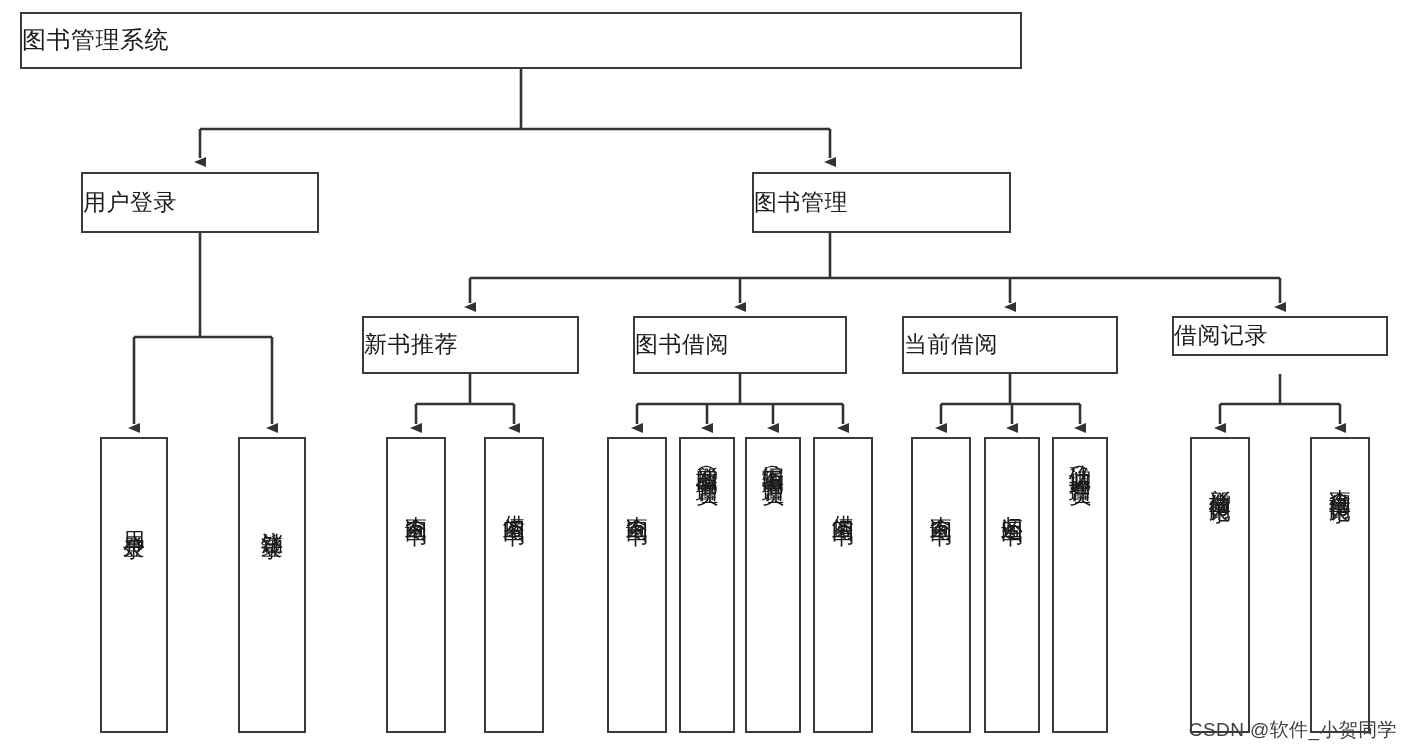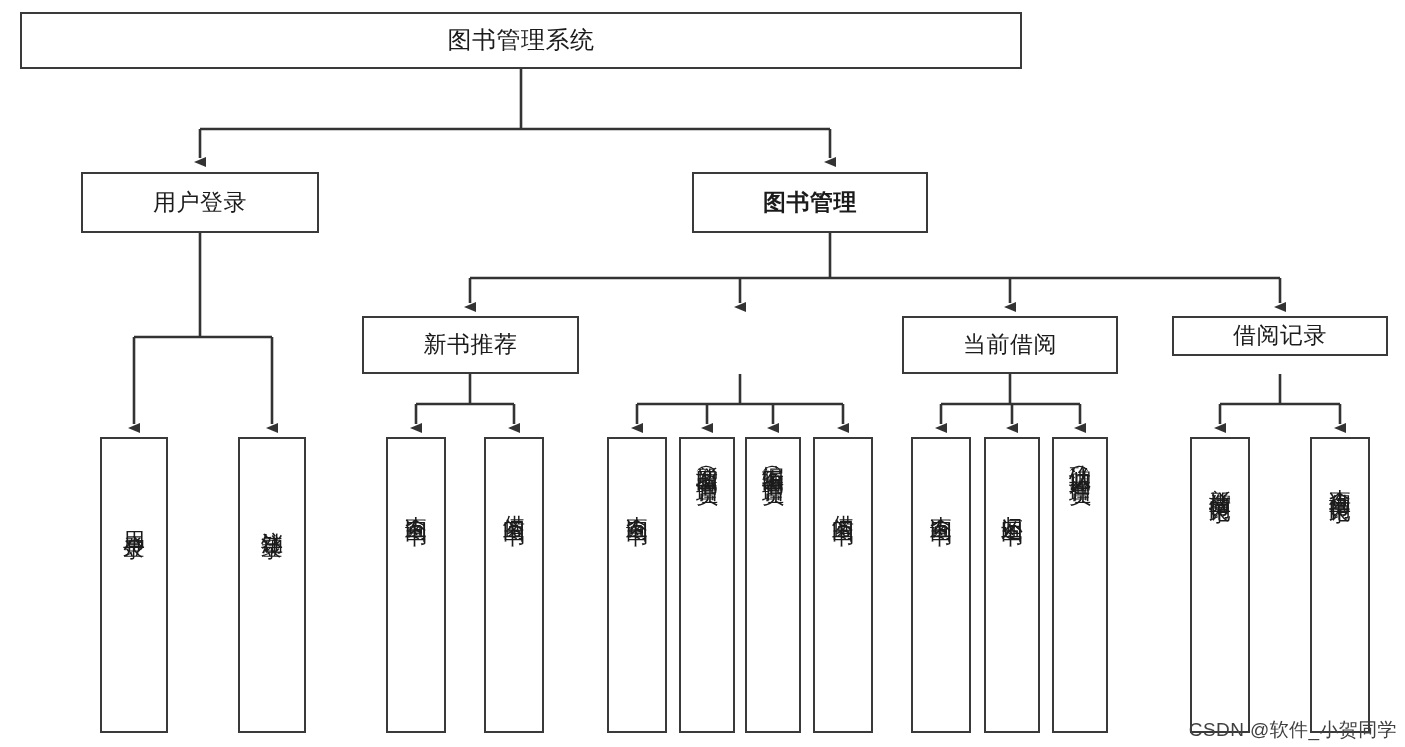--- a/index.html
+++ b/index.html
@@ -19,21 +19,20 @@
     overflow: hidden;
   }
   
   .node {
     position: absolute;
     box-sizing: border-box;
     background: #ffffff;
     border: 2px solid #3a3a3a;
     display: flex;
     align-items: center;
-    justify-content: center;
     color: #1b1b1b;
     z-index: 3;
   }
   .node-label {
     display: block;
     line-height: 1.18;
     white-space: nowrap;
     letter-spacing: 0.5px;
   }
   
@@ -133,27 +132,30 @@
     </g>
   </svg>
 
   <div class="node horiz root" style="left: 20px; top: 12px; width: 1002px; height: 57px;">
     <span class="node-label">图书管理系统</span>
   </div>
 
   <div class="node horiz" style="left: 81px; top: 172px; width: 238px; height: 61px;">
     <span class="node-label">用户登录</span>
   </div>
-  <div class="node horiz" style="left: 692px; top: 172px; width: 236px; height: 61px; font-weight: bold;">
+  <div class="node horiz" style="left: 752px; top: 172px; width: 259px; height: 61px;">
     <span class="node-label">图书管理</span>
   </div>
 
   <div class="node horiz" style="left: 362px; top: 316px; width: 217px; height: 58px;">
     <span class="node-label">新书推荐</span>
   </div>
+  <div class="node horiz" style="left: 633px; top: 316px; width: 214px; height: 58px;">
+    <span class="node-label">图书借阅</span>
+  </div>
   <div class="node horiz" style="left: 902px; top: 316px; width: 216px; height: 58px;">
     <span class="node-label">当前借阅</span>
   </div>
   <div class="node horiz" style="left: 1172px; top: 316px; width: 216px; height: 40px;">
     <span class="node-label">借阅记录</span>
   </div>
 
   <div class="node vert" style="left: 100px; top: 437px; width: 68px; height: 296px;">
     <span class="node-label" style="margin-top: 70px;">用户登录</span>
   </div>

